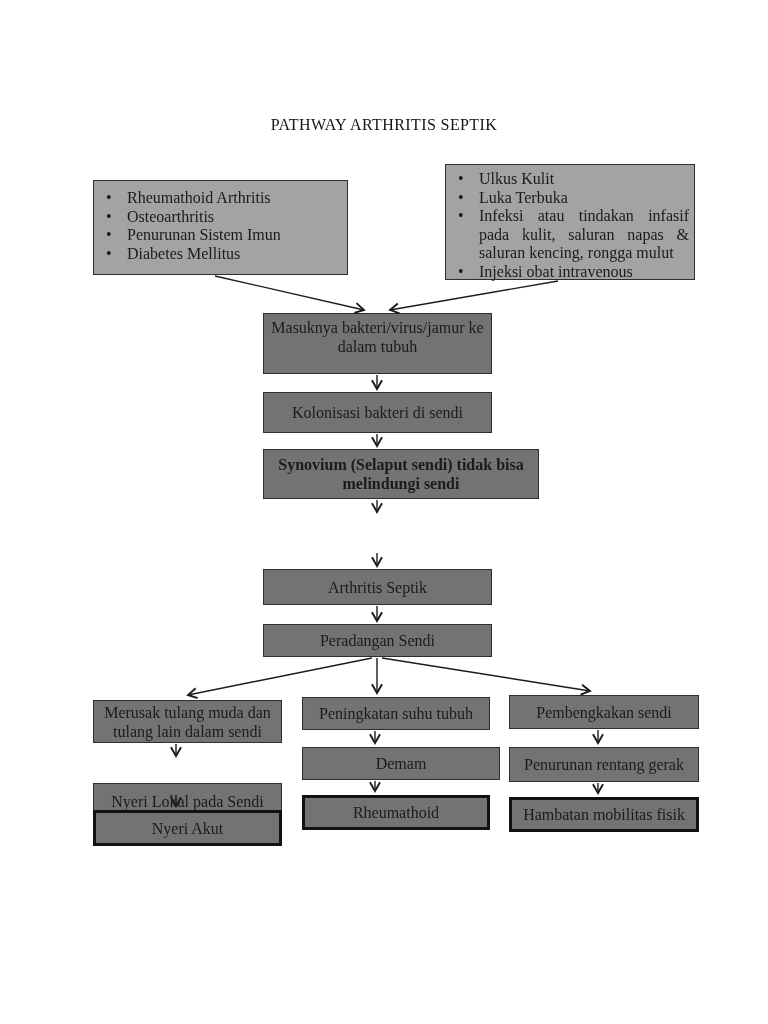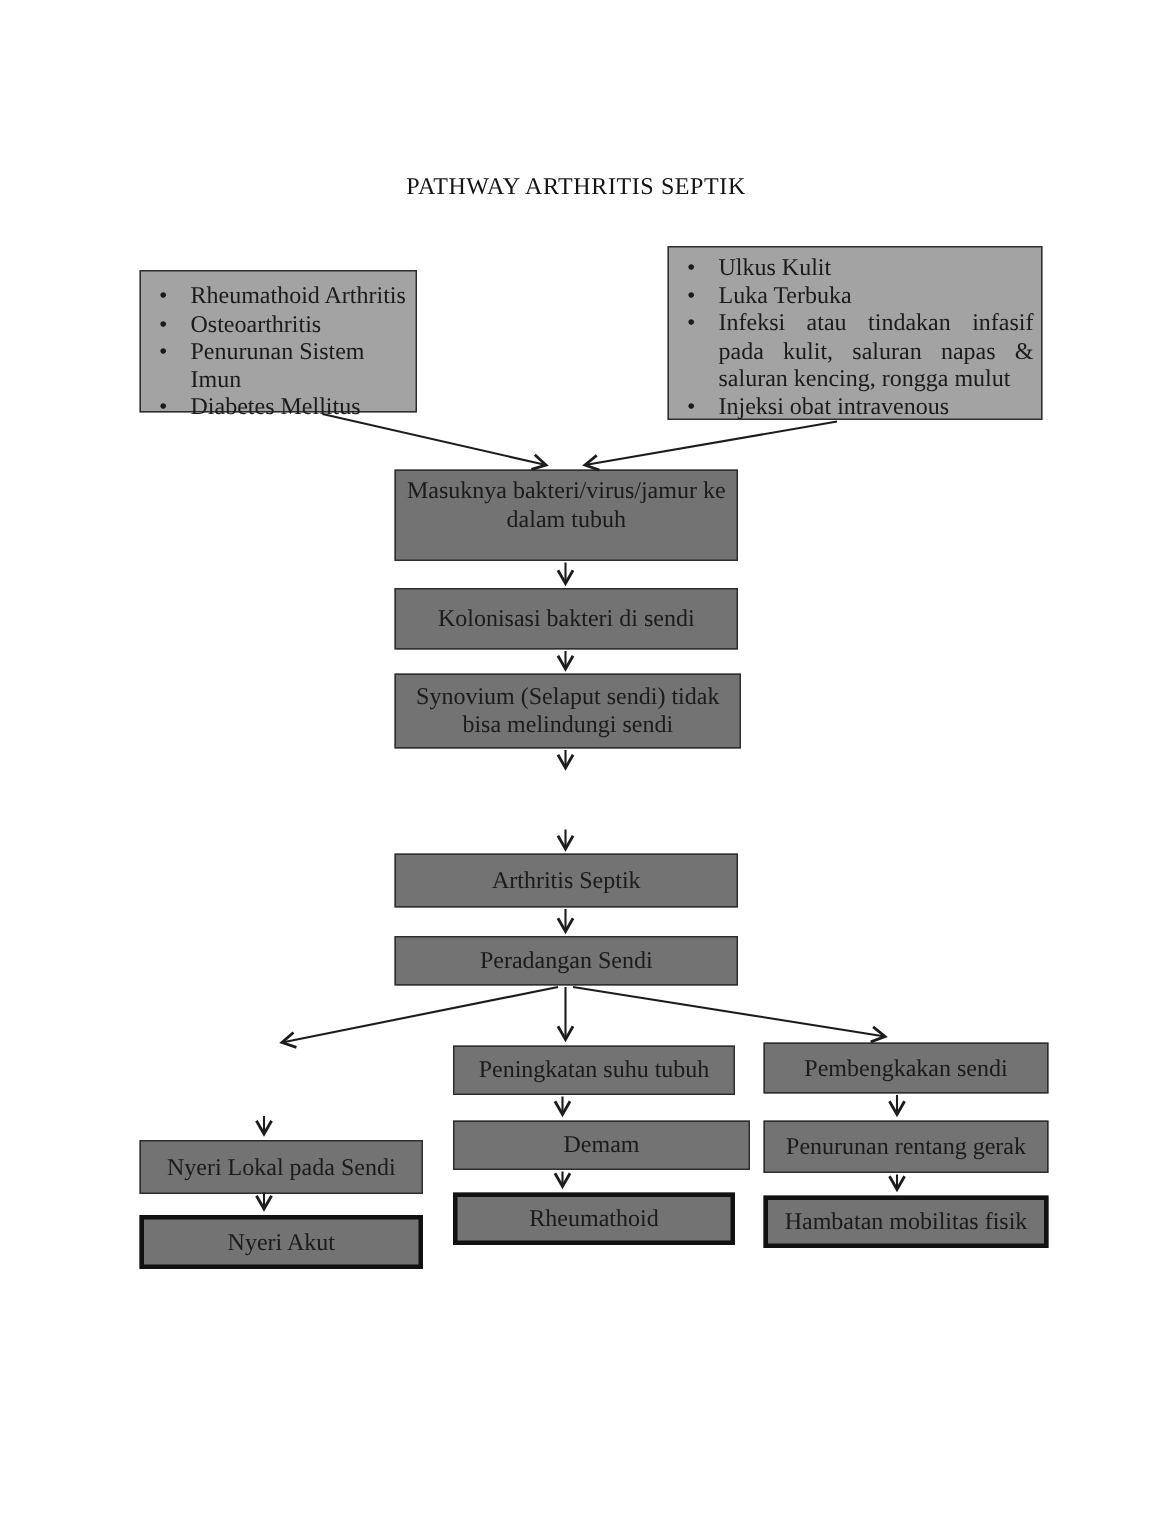--- a/index.html
+++ b/index.html
@@ -55,32 +55,32 @@
     margin-left: 33px;
     margin-right: 5px;
   }
   .bullet-box li::before {
     content: "\2022";
     position: absolute;
     left: -21px;
     top: 0;
   }
   .bullet-box li.justify { text-align: justify; }
-  #risk-box { left: 93px; top: 148px; width: 185px; height: 95px; padding-top: 8px; }
+  #risk-box { left: 93px; top: 148px; width: 255px; height: 95px; padding-top: 8px; }
   #routes-box { left: 445px; top: 132px; width: 250px; height: 116px; padding-top: 5px; }
 
   #node-entry        { left: 263px; top: 281px; width: 229px; height: 61px; }
   #node-colonization { left: 263px; top: 360px; width: 229px; height: 41px; }
-  #node-synovium     { left: 263px; top: 417px; width: 231px; height: 50px; }
+  #node-synovium     { left: 263px; top: 417px; width: 276px; height: 50px; font-weight: bold; }
   #node-infection    { left: 263px; top: 483px; width: 229px; height: 37px; }
   #node-septic       { left: 263px; top: 537px; width: 229px; height: 36px; }
   #node-inflammation { left: 263px; top: 592px; width: 229px; height: 33px; }
 
   #node-bone-damage  { left: 93px;  top: 668px; width: 189px; height: 43px; }
-  #node-local-pain   { left: 93px;  top: 728px; width: 189px; height: 36px; }
+  #node-local-pain   { left: 93px;  top: 751px; width: 189px; height: 36px; }
   #node-acute-pain   { left: 93px;  top: 778px; width: 189px; height: 36px; }
 
   #node-temp-rise    { left: 302px; top: 665px; width: 188px; height: 33px; }
   #node-fever        { left: 302px; top: 715px; width: 198px; height: 33px; }
   #node-hyperthermia { left: 302px; top: 763px; width: 188px; height: 35px; }
 
   #node-swelling     { left: 509px; top: 663px; width: 190px; height: 34px; }
   #node-rom-decline  { left: 509px; top: 715px; width: 190px; height: 35px; }
   #node-mobility     { left: 509px; top: 765px; width: 190px; height: 35px; }
 
@@ -117,20 +117,21 @@
       <li>Injeksi obat intravenous</li>
     </ul>
   </div>
 
   <div class="node top-align" id="node-entry">Masuknya bakteri/virus/jamur ke dalam tubuh</div>
   <div class="node" id="node-colonization">Kolonisasi bakteri di sendi</div>
   <div class="node" id="node-synovium">Synovium (Selaput sendi) tidak bisa melindungi sendi</div>
   <div class="node" id="node-septic">Arthritis Septik</div>
   <div class="node" id="node-inflammation">Peradangan Sendi</div>
 
+  <div class="node" id="node-bone-damage">Merusak tulang muda dan tulang lain dalam sendi</div>
   <div class="node" id="node-local-pain">Nyeri Lokal pada Sendi</div>
   <div class="node thick" id="node-acute-pain">Nyeri Akut</div>
 
   <div class="node" id="node-temp-rise">Peningkatan suhu tubuh</div>
   <div class="node" id="node-fever">Demam</div>
   <div class="node thick" id="node-hyperthermia">Rheumathoid</div>
 
   <div class="node" id="node-swelling">Pembengkakan sendi</div>
   <div class="node" id="node-rom-decline">Penurunan rentang gerak</div>
   <div class="node thick" id="node-mobility">Hambatan mobilitas fisik</div>

